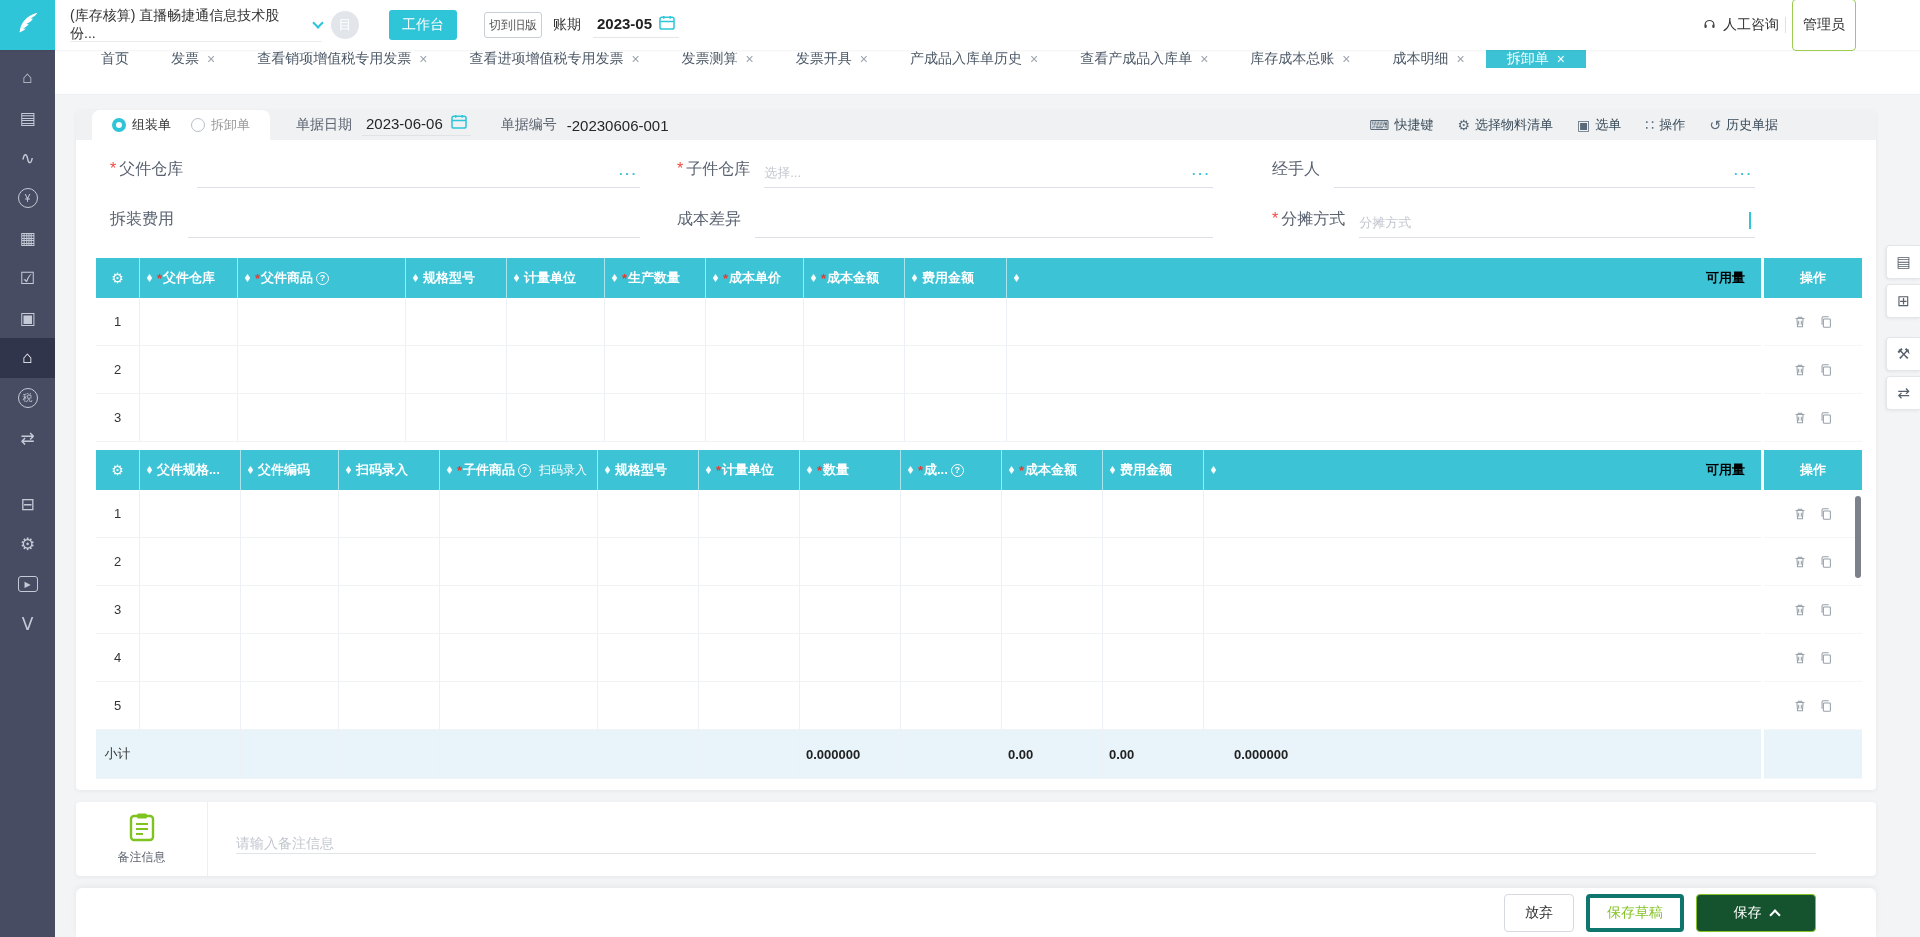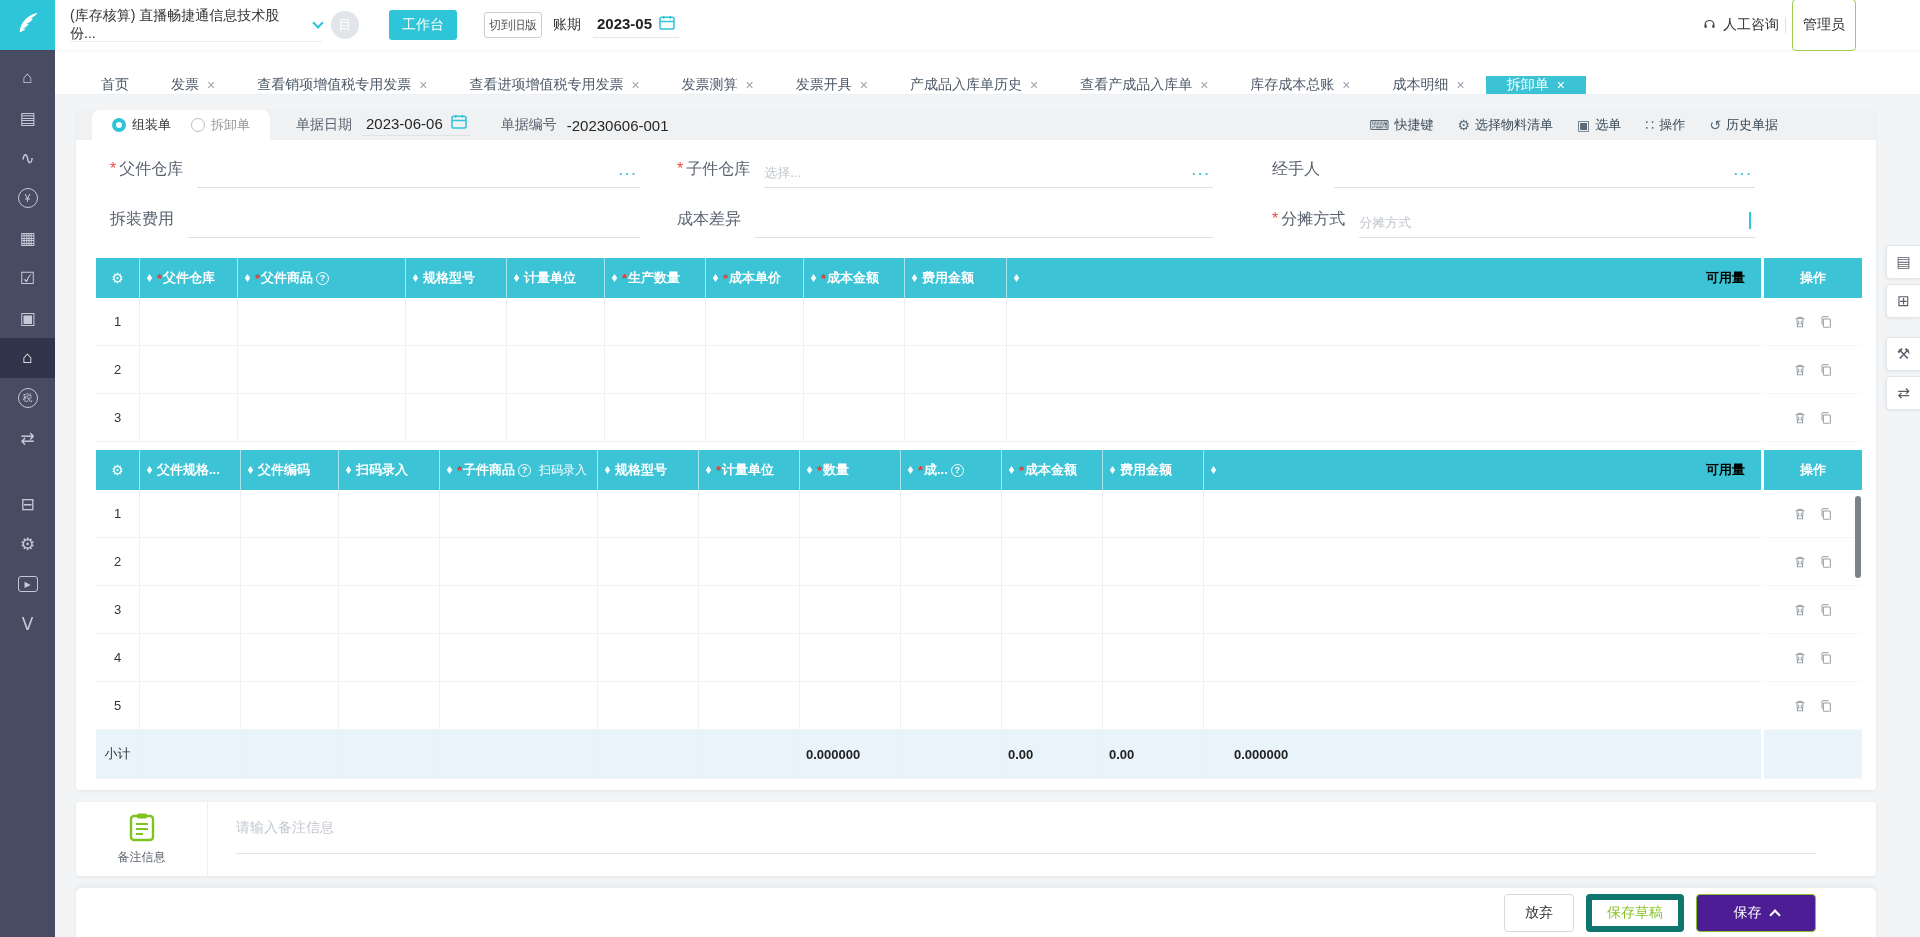--- a/index.html
+++ b/index.html
@@ -24,21 +24,21 @@
 
   
   .sidebar{position:absolute;left:0;top:50px;bottom:0;width:55px;background:#484c63;z-index:5;padding-top:8px}
   .nav-item{height:40px;display:flex;align-items:center;justify-content:center;color:#c6cad6;font-size:17px;cursor:pointer}
   .nav-item.active{background:#30354c;color:#fff}
   .nav-item.gap{margin-top:26px}
   .nav-ic-circle{width:20px;height:20px;border:1.4px solid currentColor;border-radius:50%;font-size:10px;display:flex;align-items:center;justify-content:center}
   .nav-ic-box{width:20px;height:16px;border:1.4px solid currentColor;border-radius:3px;font-size:8px;display:flex;align-items:center;justify-content:center}
 
   
-  .tabbar{position:absolute;left:55px;right:0;top:50px;height:45px;background:#fff;display:flex;align-items:flex-end;padding-left:25px;border-bottom:1px solid #edf0f2;z-index:4}
+  .tabbar{position:absolute;left:55px;right:0;top:50px;height:45px;background:#fff;display:flex;align-items:flex-start;padding-left:25px;border-bottom:1px solid #edf0f2;z-index:4}
   .tab{display:flex;align-items:center;padding:0 21px;font-size:14px;color:#4c5866;cursor:pointer;white-space:nowrap}
   .tab .tab-close{margin-left:8px;font-size:14px;color:#9aa4ae}
   .tab.active{background:#3bc3d5;color:#fff}
   .tab.active .tab-close{color:#fff}
 
   
   .main-card{position:absolute;left:76px;top:110px;width:1800px;height:680px;background:#fff;border-radius:4px;box-shadow:0 1px 4px rgba(0,0,0,.06)}
   .doc-strip{position:absolute;top:0;left:0;right:0;height:30px;background:#eff1f3;border-radius:4px 4px 0 0;display:flex;align-items:center}
   .type-pill{margin-left:16px;height:30px;background:#fff;border-radius:8px 8px 0 0;display:flex;align-items:center;gap:20px;padding:0 20px}
   .radio-opt{display:flex;align-items:center;gap:6px;font-size:13px;color:#999;cursor:pointer}
@@ -101,28 +101,28 @@
   .ct .c1{width:44px}.ct .c2{width:101px}.ct .c3{width:98px}.ct .c4{width:101px}.ct .c5{width:158px}
   .ct .c6{width:101px}.ct .c7{width:101px}.ct .c8{width:101px}.ct .c9{width:101px}.ct .c10{width:101px}
   .ct .c11{width:101px}.ct .cx{width:30px}
 
   .scroll-thumb{position:absolute;left:1855px;top:496px;width:6px;height:82px;background:#666c76;border-radius:3px;opacity:.85;z-index:3}
 
   
   .remark-card{position:absolute;left:76px;top:802px;width:1800px;height:74px;background:#fff;border-radius:4px;box-shadow:0 1px 4px rgba(0,0,0,.06);display:flex;align-items:stretch}
   .remark-side{width:132px;display:flex;flex-direction:column;align-items:center;justify-content:center;border-right:1px solid #edeff1;gap:3px}
   .remark-label{font-size:12px;color:#5f6670}
-  .remark-input{flex:1;margin:0 60px 0 28px;border-bottom:1px solid #e2e5e8;height:52px;align-self:flex-start;display:flex;align-items:flex-end;padding-bottom:16px;font-size:14px;color:#c0c4cc}
+  .remark-input{flex:1;margin:0 60px 0 28px;border-bottom:1px solid #e2e5e8;height:52px;align-self:flex-start;display:flex;align-items:flex-end;padding-bottom:0;font-size:14px;color:#c0c4cc}
 
   
   .footer-bar{position:absolute;left:76px;top:888px;width:1800px;height:49px;background:#fff;border-radius:6px 6px 0 0;box-shadow:0 -2px 6px rgba(0,0,0,.05);display:flex;align-items:center;justify-content:flex-end;gap:12px;padding-right:60px}
   .btn{height:38px;border-radius:4px;font-size:14px;display:flex;align-items:center;justify-content:center;cursor:pointer;background:#fff}
   .btn-discard{width:70px;border:1px solid #d6d9dd;color:#333}
-  .btn-draft{width:98px;border:6px solid #0f766e;color:#84c225}
-  .btn-save{width:120px;background:#4c1d95;border:1px solid #84c225;color:#fff;gap:9px}
+  .btn-draft{width:98px;border:4px solid #0f766e;color:#84c225}
+  .btn-save{width:120px;background:#14532d;border:1px solid #84c225;color:#fff;gap:9px}
   .caret-up{width:8px;height:8px;border-left:2px solid #fff;border-top:2px solid #fff;transform:rotate(45deg);margin-top:4px}
 
   
   .user-menu{position:absolute;left:1778px;top:58px;width:140px;background:#fff;box-shadow:0 2px 12px rgba(0,0,0,.14);border-radius:2px;z-index:9}
   .menu-item{height:42px;display:flex;align-items:center;padding-left:22px;font-size:14px;color:#5a6270;border-bottom:1px solid #f2f3f5;cursor:pointer}
   .menu-item:last-child{border-bottom:none}
 
   
   .float-tools{position:absolute;right:0;top:245px;display:flex;flex-direction:column;z-index:4}
   .ftool{width:34px;height:34px;background:#fff;border:1px solid #e4e7ea;border-right:none;border-radius:4px 0 0 4px;display:flex;align-items:center;justify-content:center;color:#57606a;font-size:15px;box-shadow:-1px 1px 3px rgba(0,0,0,.06);margin-bottom:5px;cursor:pointer}

